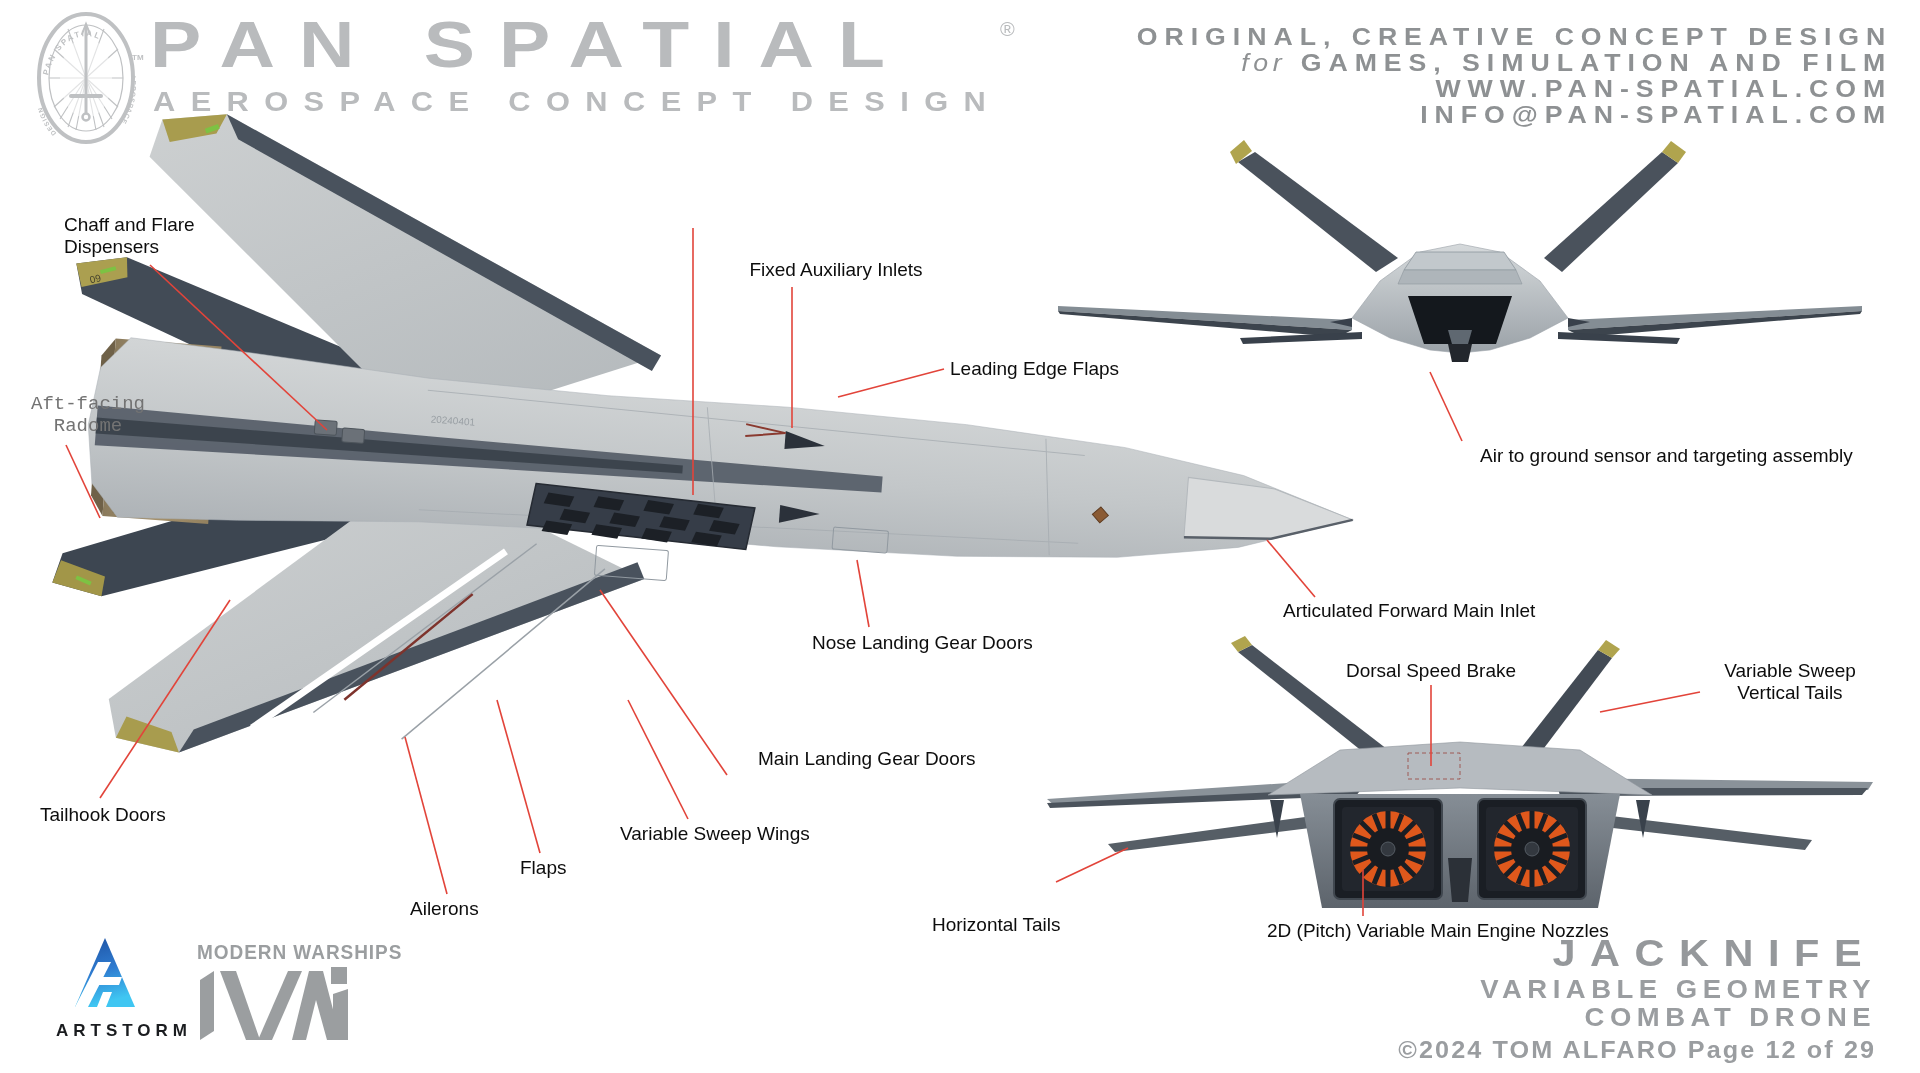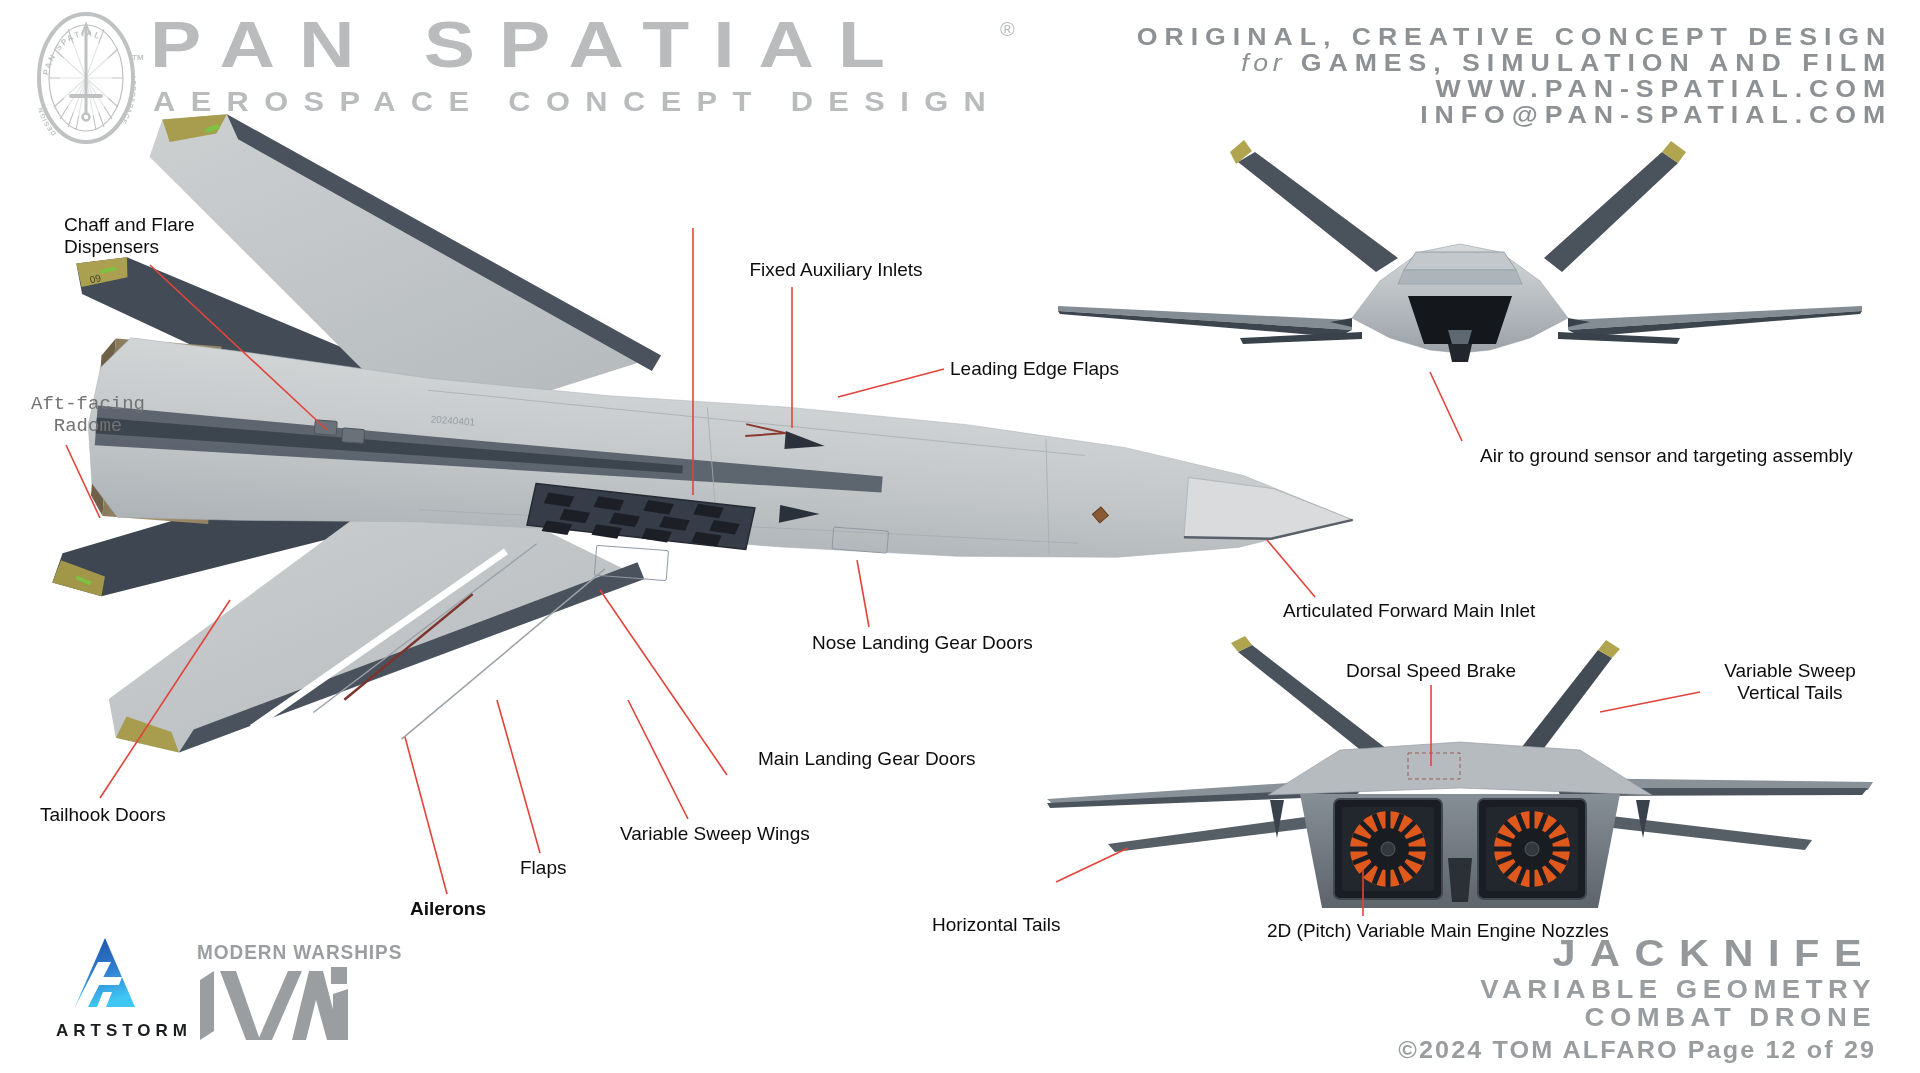--- a/index.html
+++ b/index.html
@@ -362,21 +362,21 @@
       </div>
       <div class="callout" style="left: 932px; top: 884px; color: rgb(13, 13, 13); margin-top: 30px;">
         <div>Horizontal Tails</div>
       </div>
       <div class="callout" style="left: 1267px; top: 920px; color: rgb(13, 13, 13);">
         <div>2D (Pitch) Variable Main Engine Nozzles</div>
       </div>
       <div class="callout" style="left: 40px; top: 804px; color: rgb(13, 13, 13);">
         <div>Tailhook Doors</div>
       </div>
-      <div class="callout" style="left: 410px; top: 898px; color: rgb(13, 13, 13); font-weight: bold;">
+      <div class="callout" style="left: 410px; top: 898px; color: rgb(13, 13, 13);">
         <div>Ailerons</div>
       </div>
       <div class="callout" style="left: 520px; top: 857px; color: rgb(13, 13, 13);">
         <div>Flaps</div>
       </div>
       <div class="callout" style="left: 620px; top: 823px; color: rgb(13, 13, 13);">
         <div>Variable Sweep Wings</div>
       </div>
       <div class="callout" style="left: 718px; top: 748px; color: rgb(13, 13, 13); margin-left: 40px;">
         <div>Main Landing Gear Doors</div>

